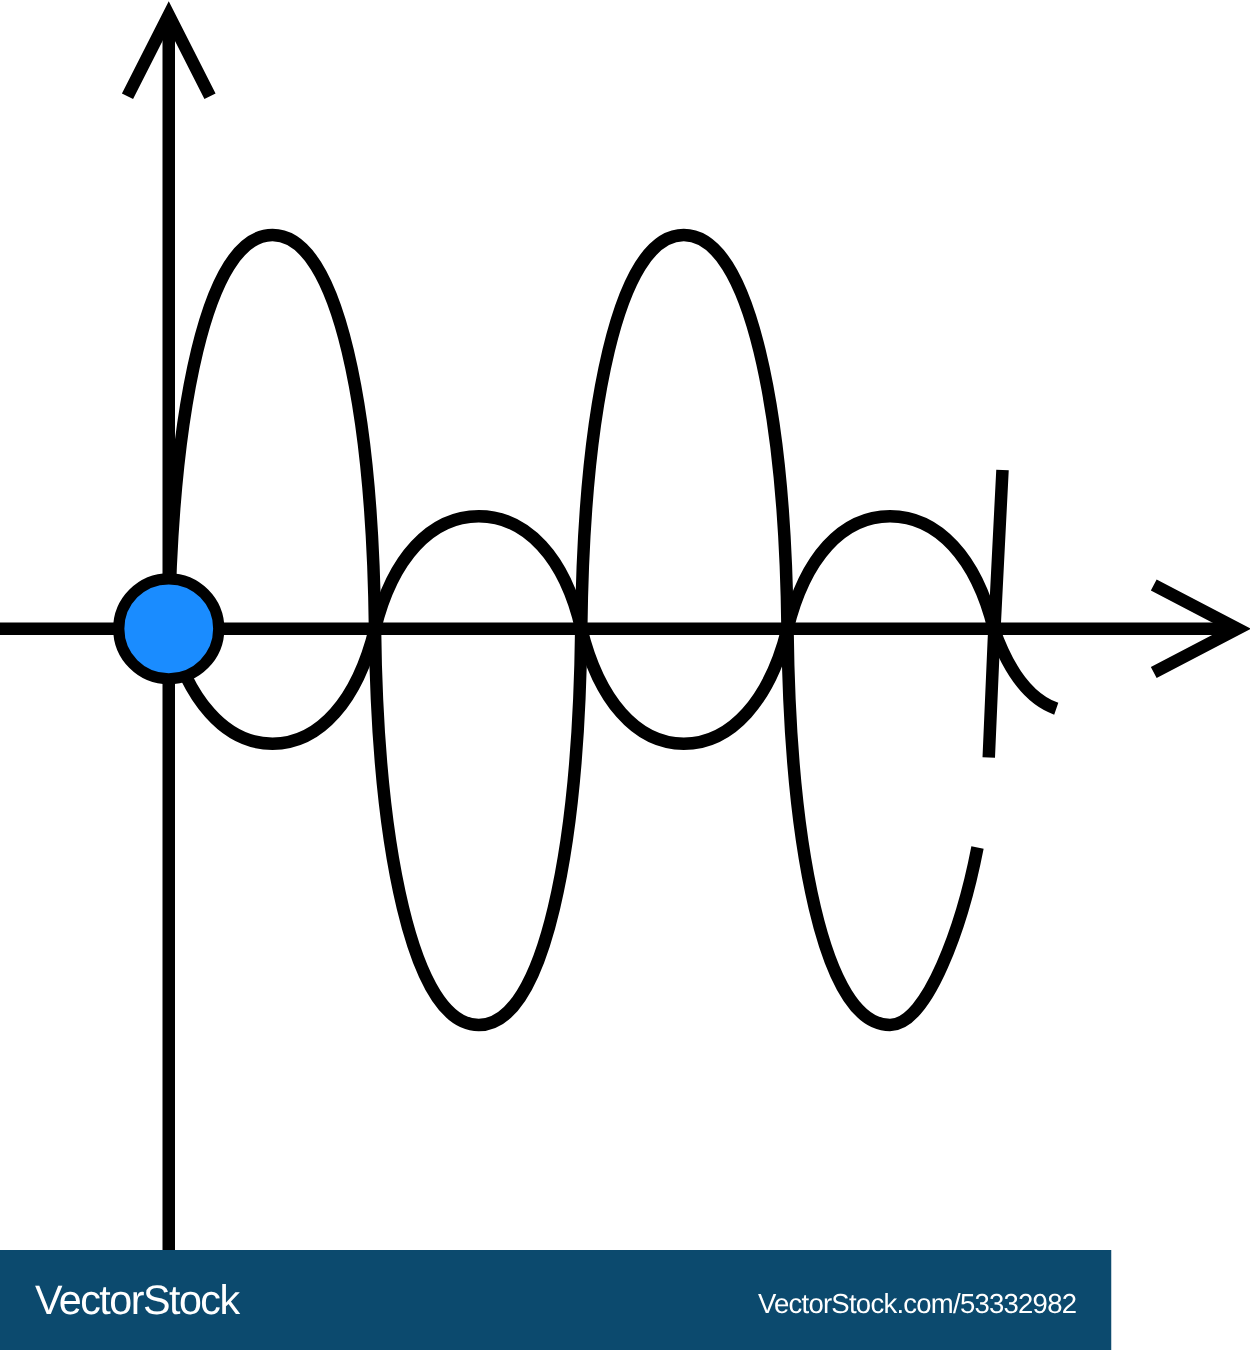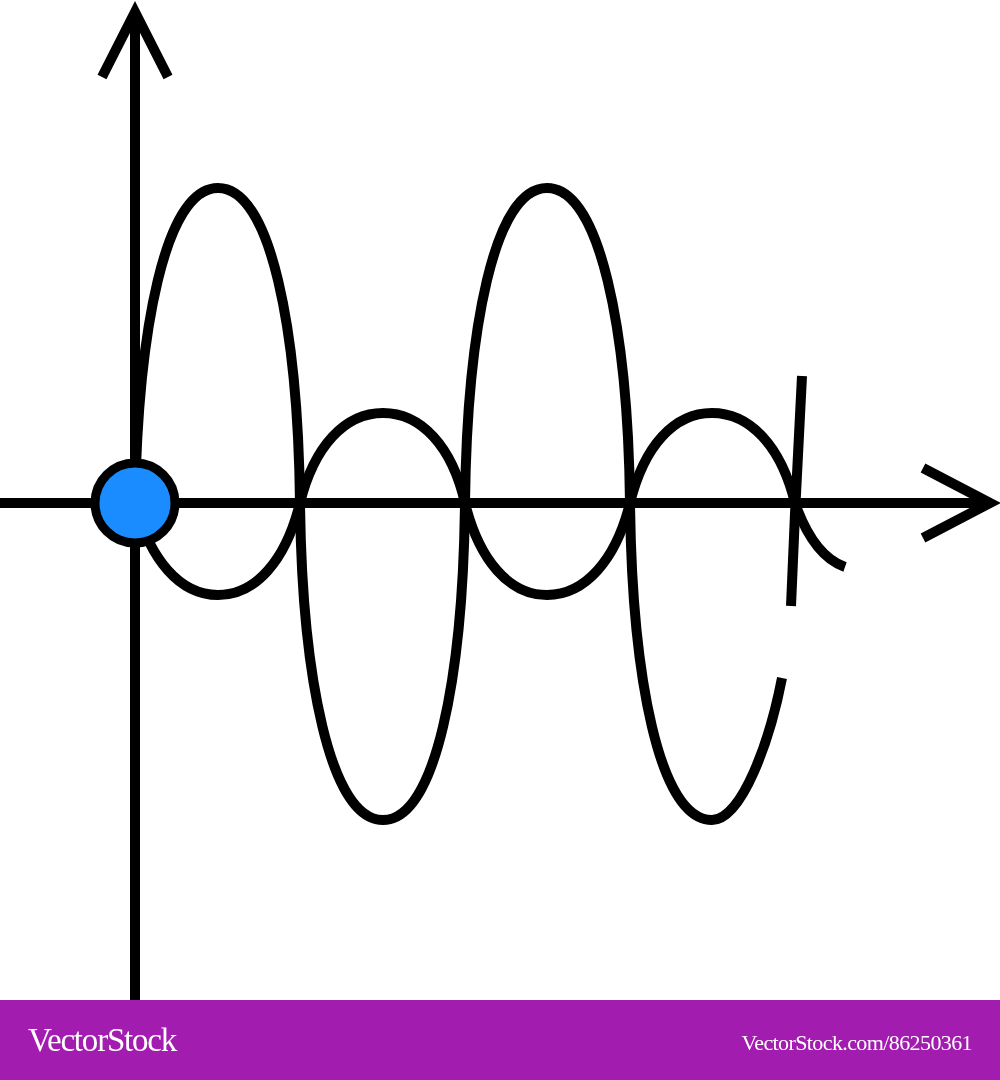--- a/index.html
+++ b/index.html
@@ -18,25 +18,25 @@
       height: 1000px;
       background: #ffffff;
     }
     .canvas svg {
       display: block;
     }
     .footer {
       position: absolute;
       left: 0;
       top: 1000px;
-      width: 1000px;
+      width: 889px;
       height: 80px;
-      background: #a21caf;
+      background: #0c4a6e;
       color: #ffffff;
-      font-family: Liberation Serif, serif;
+      font-family: Liberation Sans, sans-serif;
     }
     .footer .brand {
       position: absolute;
       left: 28px;
       top: 20px;
       font-size: 33px;
       letter-spacing: -1.2px;
       line-height: 40px;
     }
     .footer .ref {
@@ -84,14 +84,14 @@
 
       <path d="M802,376 C798,450 794,530 791,606"></path>
     </g>
 
     <circle cx="135" cy="503" r="40" fill="#1a8cff" stroke="#000" stroke-width="9"></circle>
   </svg>
 </div>
 
 <div class="footer">
   <div class="brand">VectorStock</div>
-  <div class="ref">VectorStock.com/86250361</div>
+  <div class="ref">VectorStock.com/53332982</div>
 </div>
 
 </body></html>

